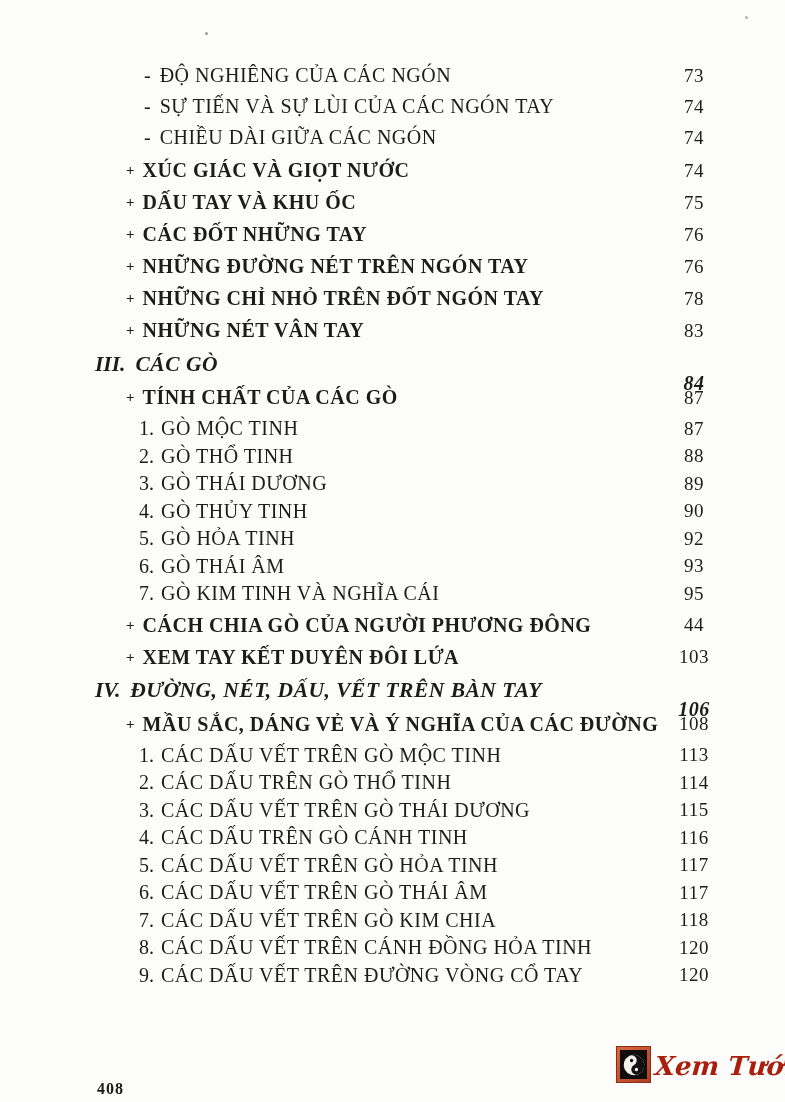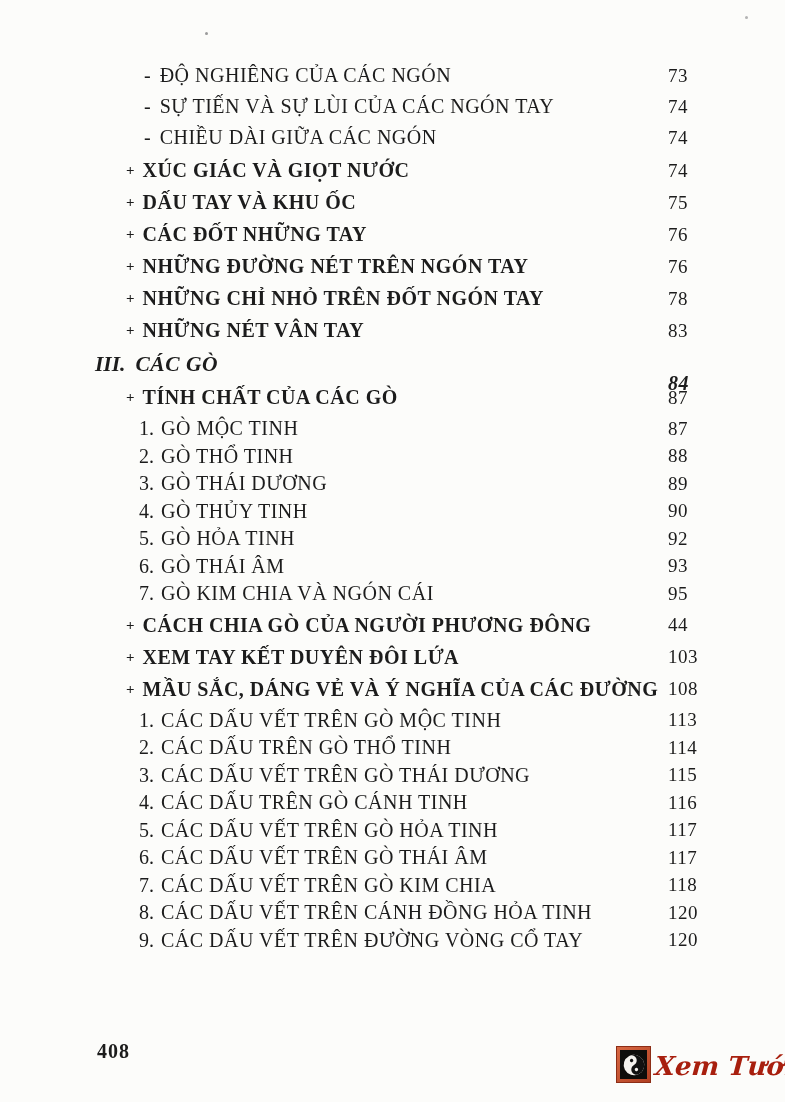--- a/index.html
+++ b/index.html
@@ -20,39 +20,39 @@
     display:flex;
     align-items:center;
     justify-content:space-between;
   }
   .txt { display:flex; align-items:baseline; min-width:0; }
   .marker { margin-right:9px; flex:none; }
   .label { letter-spacing:0.5px; white-space:nowrap; }
   .pg {
     flex:none;
     min-width:52px;
-    text-align:left;
+    text-align:center;
     font-size:19px;
     font-weight:400;
     font-style:normal;
     letter-spacing:0.5px;
   }
   .lvl-dash    { height:31px;   padding-left:49px; font-size:20px; }
   .lvl-plus    { height:29px;   margin:3px 0; padding-left:31px; font-size:20px; font-weight:700; }
   .lvl-plus .marker { font-size:15px; position:relative; top:-2px; margin-right:8px; }
   .lvl-num     { height:27.5px; padding-left:44px; font-size:20px; }
   .lvl-num .marker { margin-right:7px; }
   .lvl-section { height:30px;   margin:4px 0; font-size:21.5px; font-weight:700; font-style:italic; }
   .lvl-section .marker { margin-right:10px;text-align:right; }
   .lvl-section .pg { font-size:20px; font-weight:700; font-style:italic;margin-top:38px; }
 
   .footer-page-num {
     position:absolute;
-    left:97px; top:1040px;
-    font-size:20px;
+    left:97px; top:1080px;
+    font-size:16px;
     font-weight:700;
     letter-spacing:1px;
   }
   .watermark {
     position:absolute;
     left:616px; top:1046px;
     display:flex;
     align-items:flex-start;
   }
   .wm-badge {
@@ -231,41 +231,48 @@
     <span class="txt">
       <span class="marker">6.</span>
       <span class="label">GÒ THÁI ÂM</span>
     </span>
     <span class="pg">93</span>
   </div>
 
   <div class="toc-row lvl-num">
     <span class="txt">
       <span class="marker">7.</span>
-      <span class="label">GÒ KIM CHIA VÀ NGÓN CÁI</span>
+      <span class="label">GÒ KIM TINH VÀ NGHĨA CÁI</span>
     </span>
     <span class="pg">95</span>
   </div>
 
   <div class="toc-row lvl-plus">
     <span class="txt">
       <span class="marker">+</span>
       <span class="label">CÁCH CHIA GÒ CỦA NGƯỜI PHƯƠNG ĐÔNG</span>
     </span>
     <span class="pg">44</span>
   </div>
 
   <div class="toc-row lvl-plus">
     <span class="txt">
       <span class="marker">+</span>
       <span class="label">XEM TAY KẾT DUYÊN ĐÔI LỨA</span>
     </span>
     <span class="pg">103</span>
   </div>
 
+  <div class="toc-row lvl-section">
+    <span class="txt">
+      <span class="marker">IV.</span>
+      <span class="label">ĐƯỜNG, NÉT, DẤU, VẾT TRÊN BÀN TAY</span>
+    </span>
+    <span class="pg">106</span>
+  </div>
 
   <div class="toc-row lvl-plus">
     <span class="txt">
       <span class="marker">+</span>
       <span class="label">MẦU SẮC, DÁNG VẺ VÀ Ý NGHĨA CỦA CÁC ĐƯỜNG</span>
     </span>
     <span class="pg">108</span>
   </div>
 
   <div class="toc-row lvl-num">

